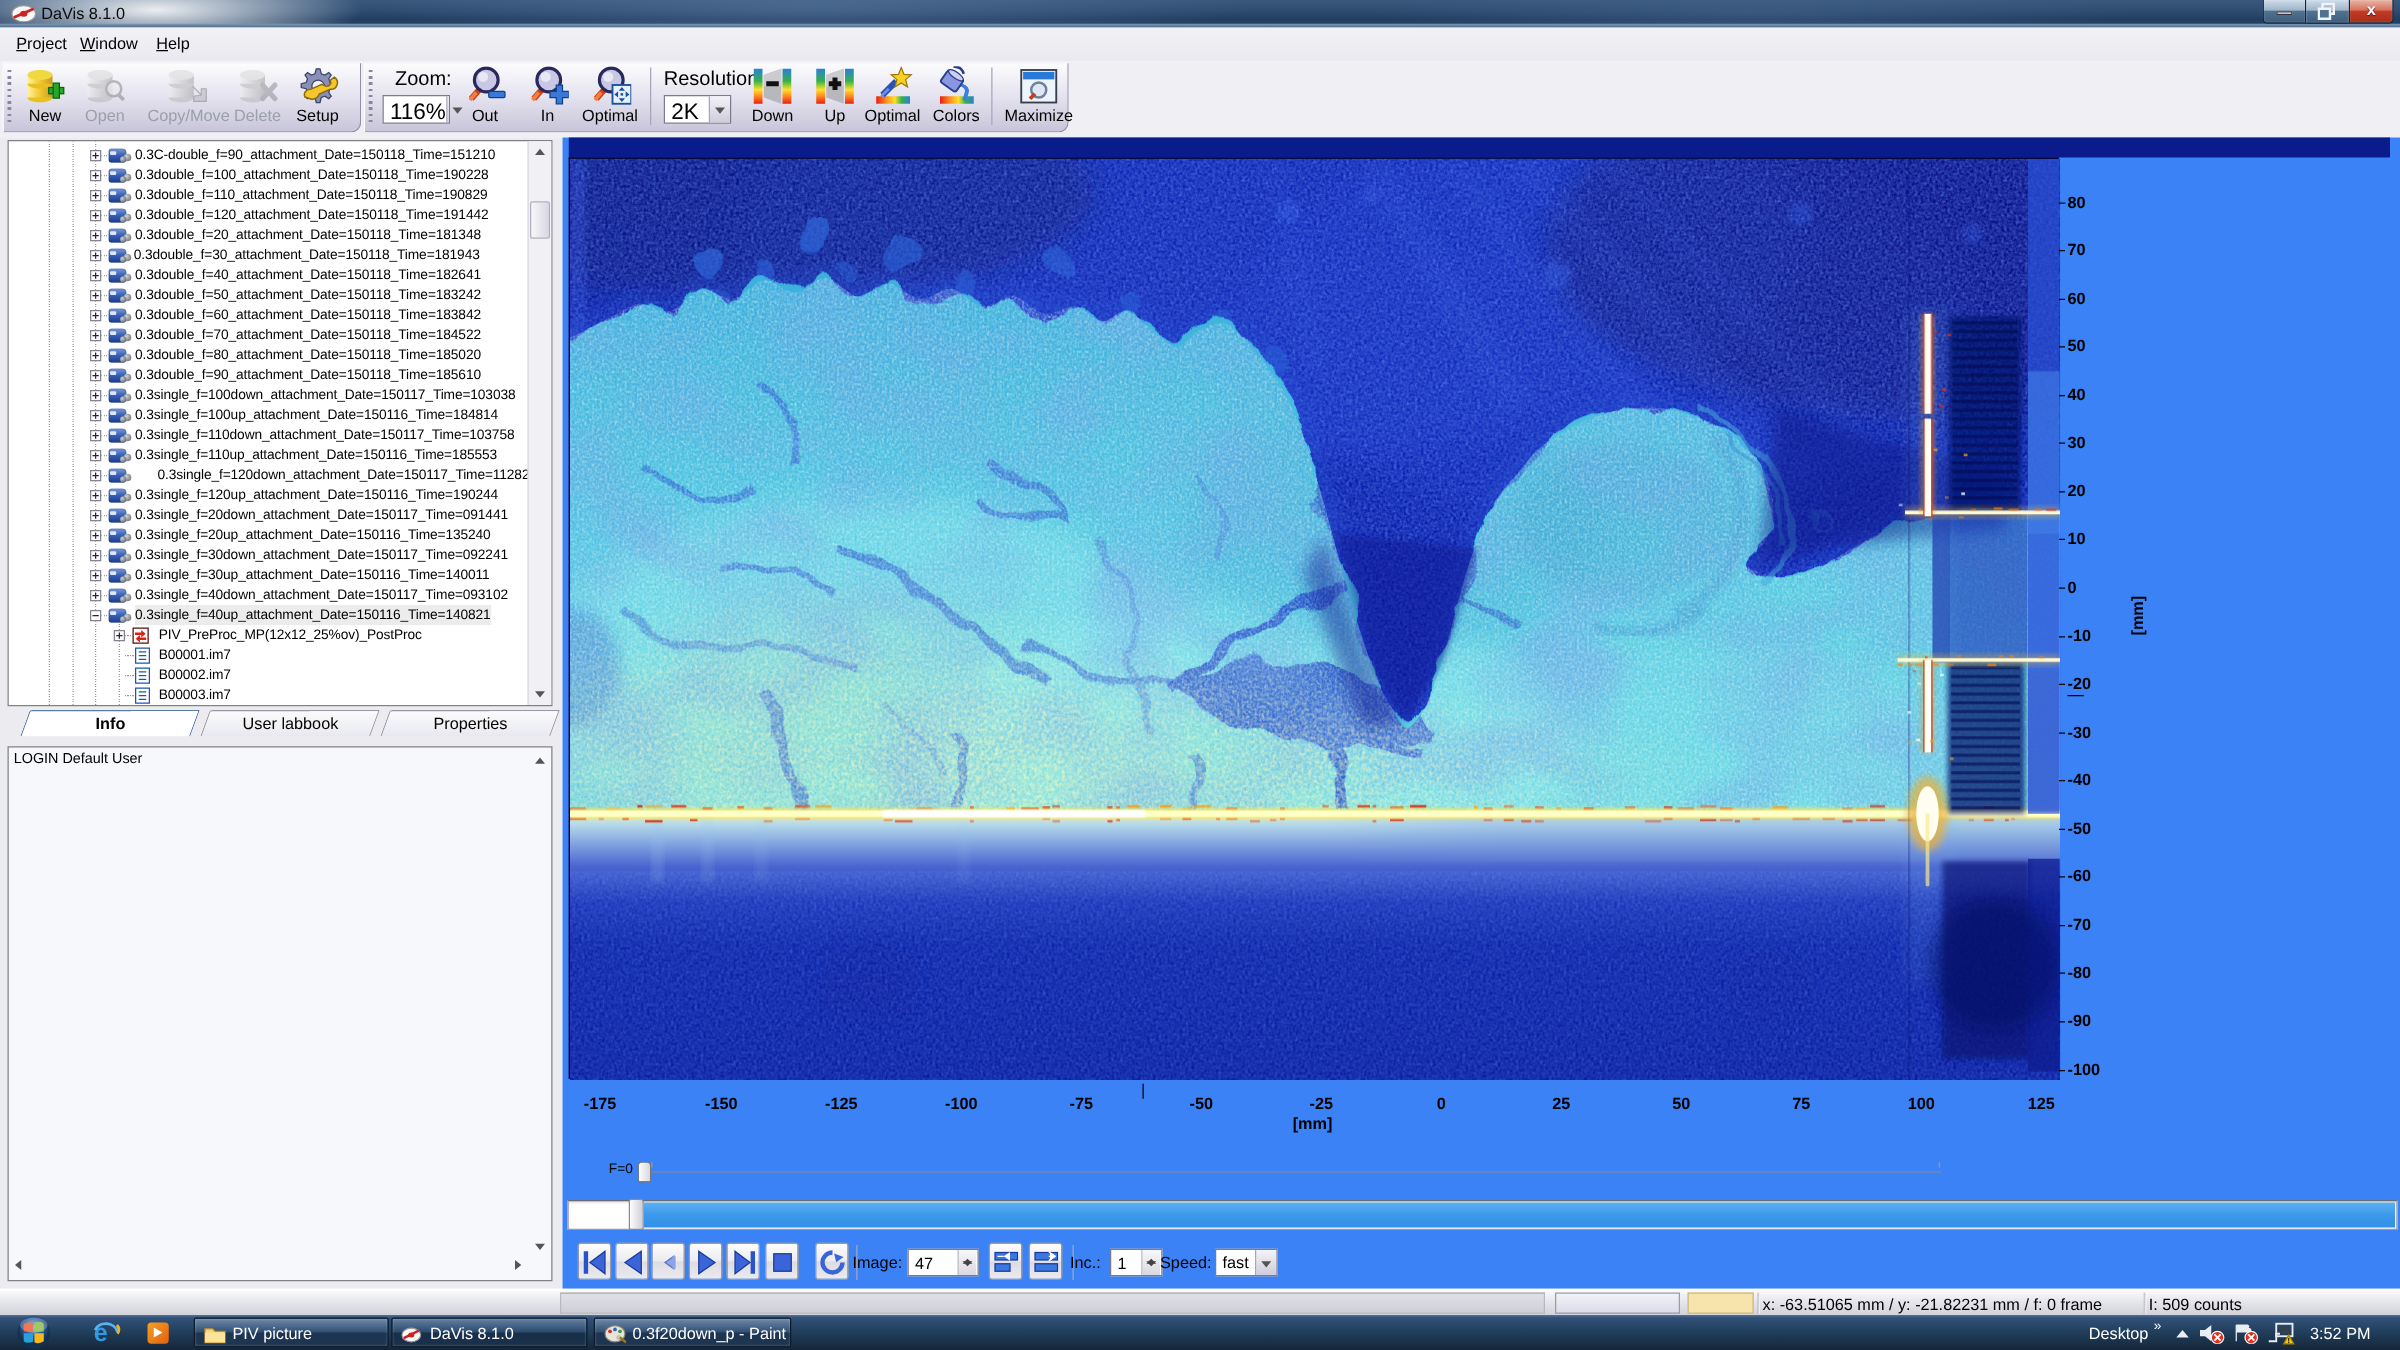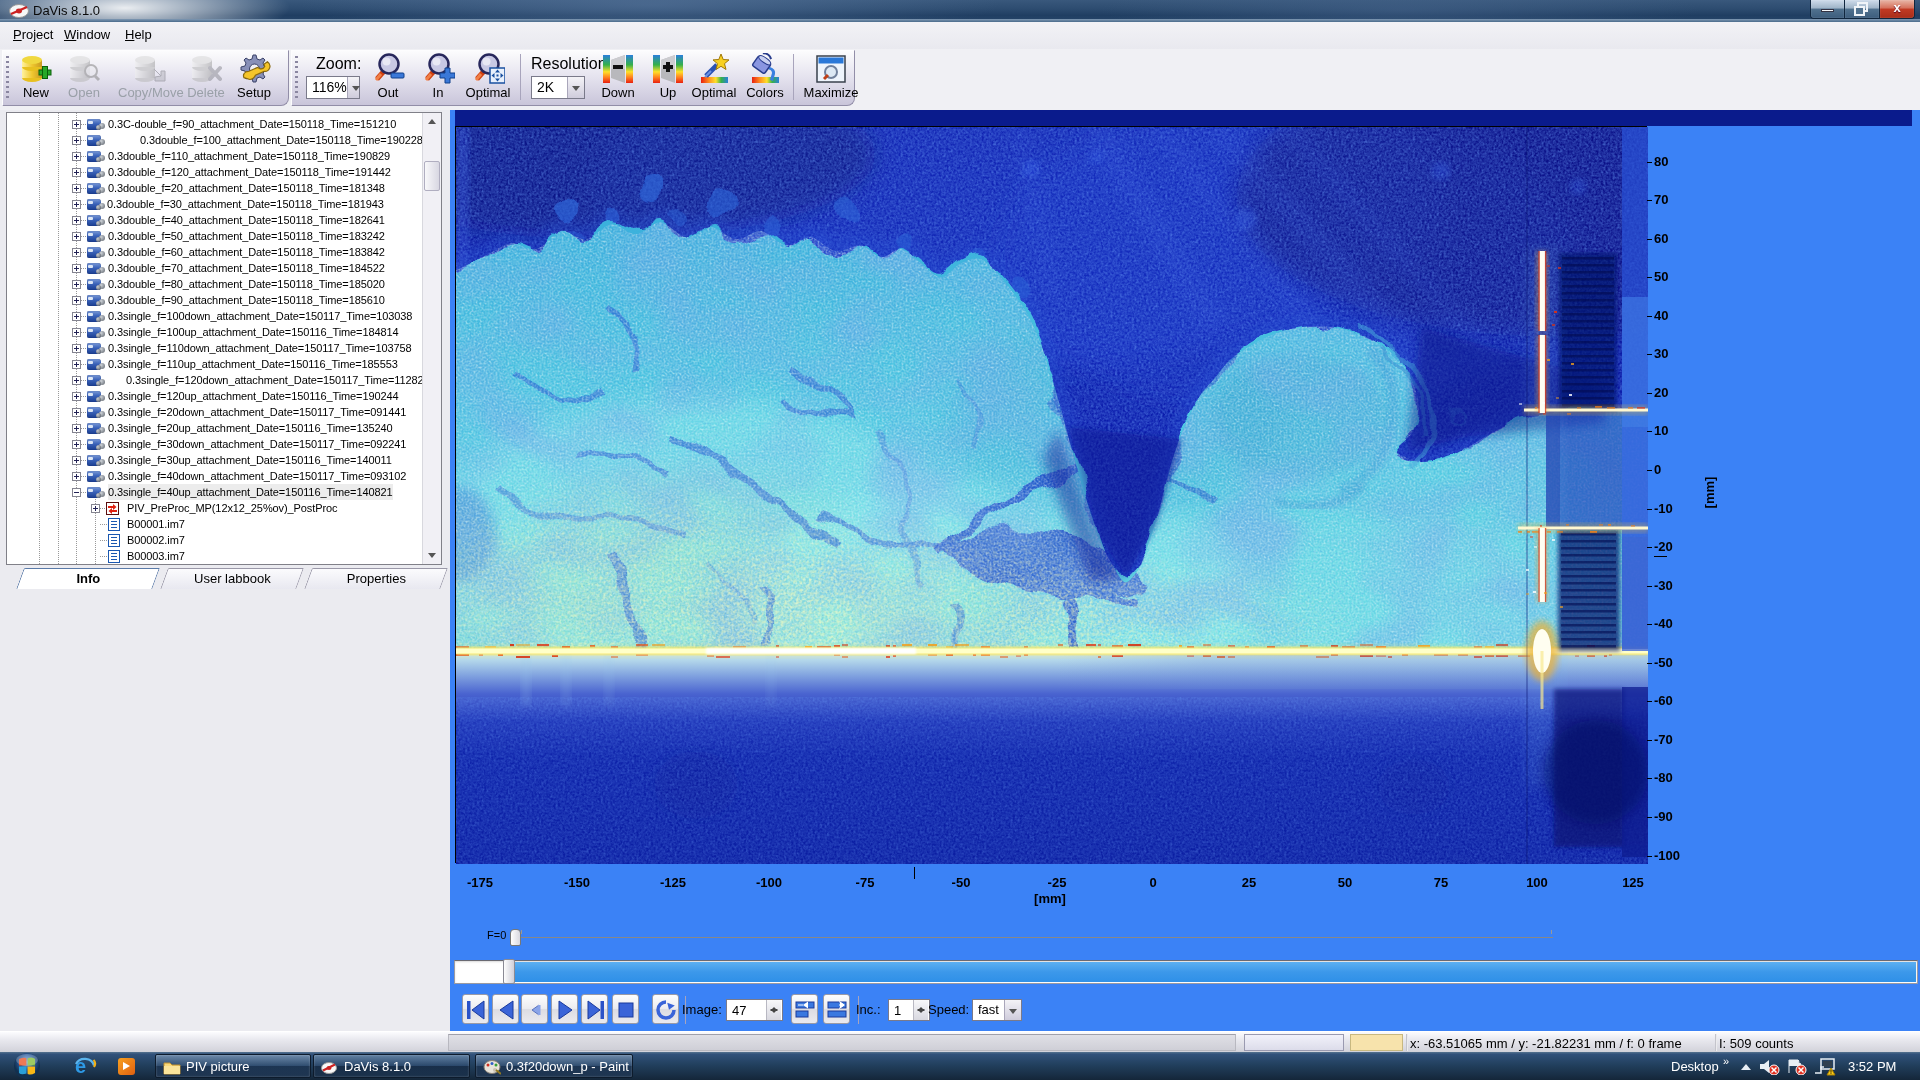--- a/index.html
+++ b/index.html
@@ -26,21 +26,21 @@
 #toolbar{position:absolute;left:0;top:49px;width:1920px;height:61px;background:#f0f0f4}
 .tgroup{position:absolute;top:1px;height:56px;border-top:1px solid #fdfdfe;border-left:1px solid #fdfdfe;border-right:1px solid #928ea8;border-bottom:1px solid #928ea8;border-radius:0 0 8px 0;
  background:linear-gradient(180deg,#fcfcfd 0%,#e4e2ee 50%,#c9c5da 100%)}
 .grip{position:absolute;top:7px;width:3px;height:42px;background-image:repeating-linear-gradient(180deg,#8a86a0 0 2px,transparent 2px 5px)}
 .tbtn{position:absolute;top:4px;width:56px;height:50px;text-align:center;font-size:13px;color:#000}
 .tbtn .ic{display:block;margin:0 auto;width:34px;height:32px;position:relative}
 .tbtn .lb{display:block;margin-top:0px}
 .tbtn.dis{color:#9aa0a8}
 .tlabel{position:absolute;font-size:16px;color:#000}
 .combo{position:absolute;height:23px;background:#fff;border:1px solid #7a7a8a;display:flex}
-.combo .txt{flex:1;font-size:14px;padding:2px 0 0 5px;color:#000}
+.combo .txt{flex:1;font-size:18px;padding:2px 0 0 5px;color:#000}
 .combo .drop{width:17px;background:linear-gradient(180deg,#f4f3f7,#cfccdc);border-left:1px solid #a9a6ba;position:relative}
 .combo .drop:after{content:"";position:absolute;left:4px;top:9px;border:4px solid transparent;border-top:5px solid #555}
 .vsep{position:absolute;top:5px;width:1px;height:46px;background:#a8a4bc}
 
 #leftpanel{position:absolute;left:0;top:110px;width:450px;height:921px;background:#ebebf0}
 #treebox{position:absolute;left:6px;top:2px;width:436px;height:453px;background:#fff;border:1px solid #808088}
 #tree{position:absolute;left:0;top:0;width:416px;height:451px;overflow:hidden;font-size:11px;color:#000}
 .trow{position:absolute;height:16px;line-height:16px;white-space:nowrap;letter-spacing:-0.1px}
 .tguide{position:absolute;width:1px;background-image:repeating-linear-gradient(180deg,#999 0 1px,transparent 1px 2px)}
 .thguide{position:absolute;height:1px;background-image:repeating-linear-gradient(90deg,#999 0 1px,transparent 1px 2px)}
@@ -352,21 +352,21 @@
         </div>
 <div class="trow" style="left:101px;top:3px;">0.3C-double_f=90_attachment_Date=150118_Time=151210</div>
 <div class="thguide" style="left:74px;top:27px;width:6px"></div>
 <div class="texp plus" style="left:65px;top:23px"></div>
 <div class="seticon" style="left:80px;top:22px">
           <span class="b1"></span>
           <span class="b2"></span>
           <span class="l1"></span>
           <span class="l2"></span>
         </div>
-<div class="trow" style="left:101px;top:19px;margin-left:32px;">0.3double_f=100_attachment_Date=150118_Time=190228</div>
+<div class="trow" style="left:101px;top:19px;">0.3double_f=100_attachment_Date=150118_Time=190228</div>
 <div class="thguide" style="left:74px;top:43px;width:6px"></div>
 <div class="texp plus" style="left:65px;top:39px"></div>
 <div class="seticon" style="left:80px;top:38px">
           <span class="b1"></span>
           <span class="b2"></span>
           <span class="l1"></span>
           <span class="l2"></span>
         </div>
 <div class="trow" style="left:101px;top:35px;">0.3double_f=110_attachment_Date=150118_Time=190829</div>
 <div class="thguide" style="left:74px;top:59px;width:6px"></div>
@@ -600,20 +600,27 @@
 <div id="tabs">
  <div class="tab active" style="left:14px;width:136px">
         <div class="tx" style="font-weight:bold;padding-top:2px">Info</div>
       </div>
  <div class="tab" style="left:158px;width:136px">
         <div class="tx" style="padding-top:2px">User labbook</div>
       </div>
  <div class="tab" style="left:302px;width:136px">
         <div class="tx" style="padding-top:2px">Properties</div>
       </div>
+</div>
+<div id="infobox">
+ <div style="position:absolute;left:4px;top:3px;font-size:11.5px">LOGIN Default User</div>
+ <span class="arr" style="right:5px;top:8px;border-bottom:5px solid #555;border-top:none"></span>
+ <span class="arr" style="right:5px;bottom:24px;border-top:5px solid #555;border-bottom:none"></span>
+ <span class="arr" style="left:5px;bottom:8px;border-right:5px solid #555;border-left:none"></span>
+ <span class="arr" style="right:24px;bottom:8px;border-left:5px solid #555;border-right:none"></span>
 </div>
 </div>
 <div id="main">
 <div id="navybar"></div>
 <div id="imgwrap"><svg id="piv" width="1192" height="737" viewBox="0 0 1192 737">
 <defs>
 <linearGradient id="bgv" x1="0" y1="0" x2="0" y2="1">
  <stop offset="0" stop-color="#0a17a0"></stop>
             <stop offset="0.4" stop-color="#0c1dac"></stop>
             <stop offset="1" stop-color="#0c1eac"></stop>

